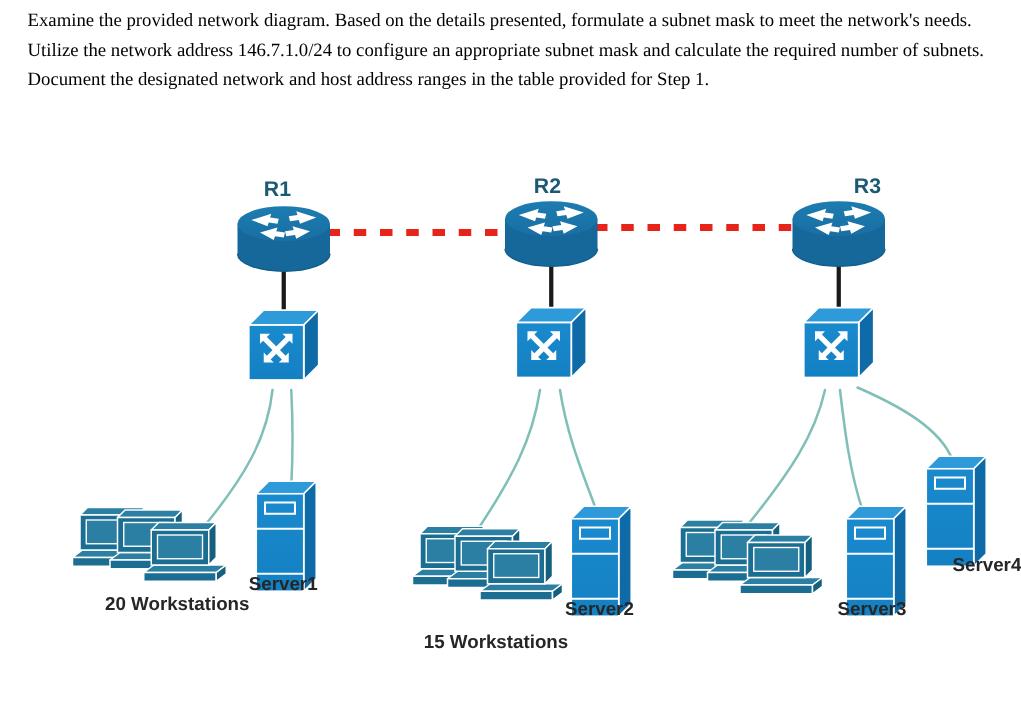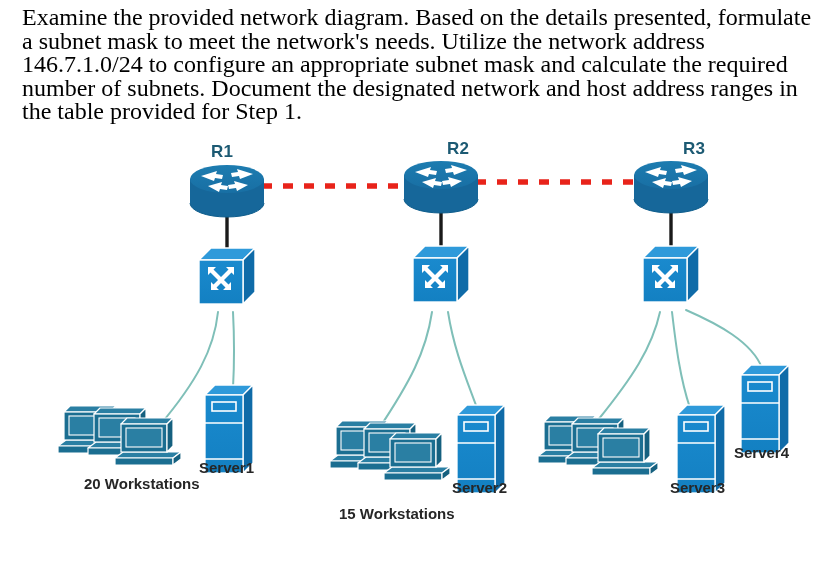--- a/index.html
+++ b/index.html
@@ -15,21 +15,21 @@
     font-family: "Liberation Sans", sans-serif;
   }
 
   
   #question-text {
     position: absolute;
     left: 22px;
     top: 6px;
     width: 790px;
     font-family: "Liberation Serif", serif;
-    font-size: 24px;
+    font-size: 15px;
     line-height: 23.5px;
     color: #000000;
     text-align: left;
     white-space: pre-wrap;
   }
 
   
   #diagram {
     position: absolute;
     left: 0;
@@ -218,24 +218,24 @@
       <use href="#pcSym" x="384" y="317"></use>
     </g>
     <g>
       <use href="#pcSym" x="538" y="300"></use>
       <use href="#pcSym" x="566" y="302"></use>
       <use href="#pcSym" x="592" y="312"></use>
     </g>
   </svg>
 
   <div class="dlabel router-label" style="left:211px; top:22px;">R1</div>
-  <div class="dlabel router-label" style="left:427px; top:19px;margin-left:20px;">R2</div>
+  <div class="dlabel router-label" style="left:427px; top:19px;">R2</div>
   <div class="dlabel router-label" style="left:657px; top:19px;margin-left:26px;">R3</div>
 
   <div class="dlabel node-label" style="left:199px; top:339px;">Server1</div>
   <div class="dlabel node-label" style="left:452px; top:359px;">Server2</div>
   <div class="dlabel node-label" style="left:670px; top:359px;">Server3</div>
-  <div class="dlabel node-label" style="left:734px; top:324px;">Server4</div>
+  <div class="dlabel node-label" style="left:762px; top:324px;">Server4</div>
 
   <div class="dlabel group-label" style="left:51px; top:355px;">20 Workstations</div>
   <div class="dlabel group-label" style="left:306px; top:385px;">15 Workstations</div>
 
 </div>
 
 </body></html>

